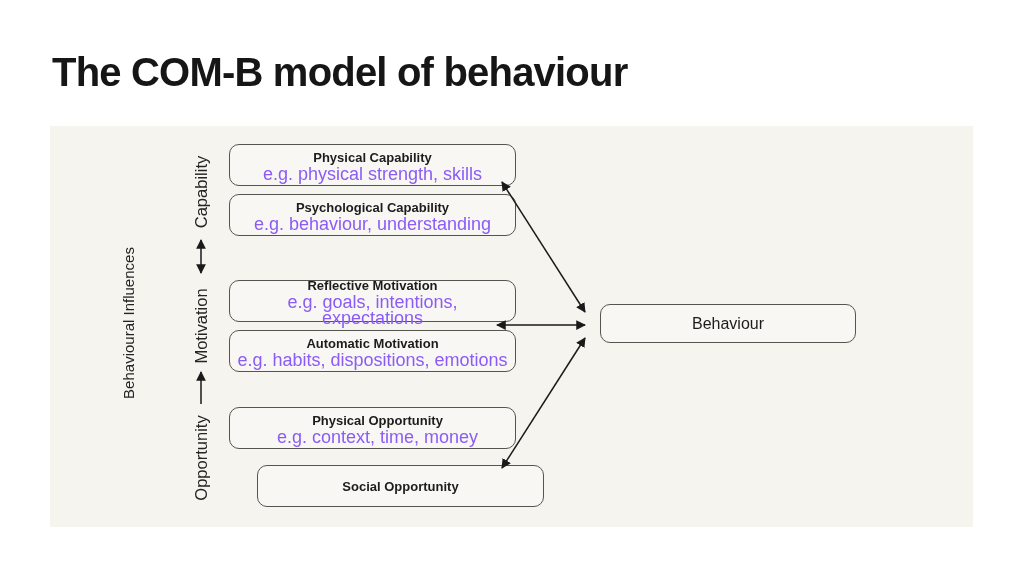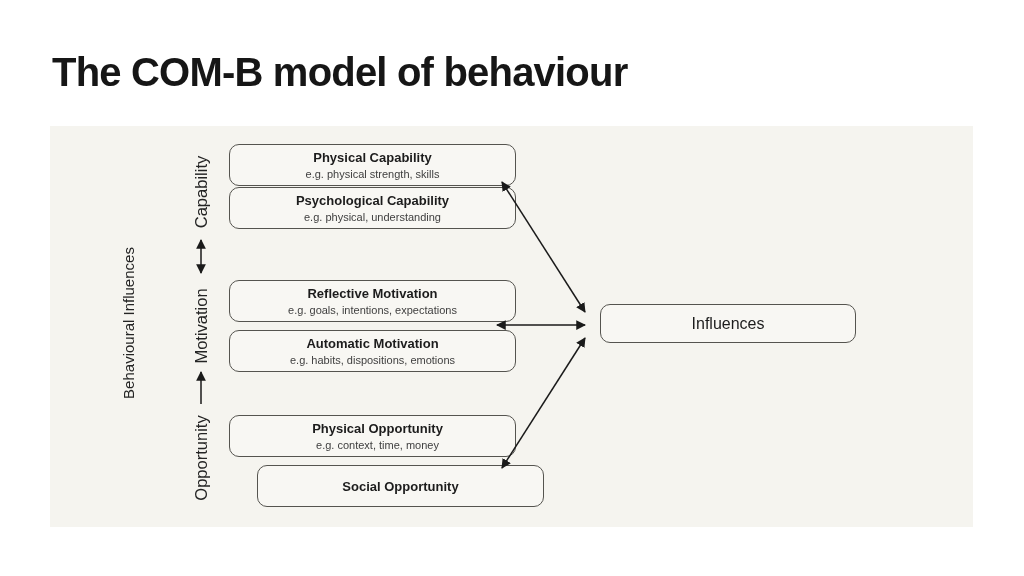--- a/index.html
+++ b/index.html
@@ -54,35 +54,35 @@
     border: 1px solid #55544f;
     border-radius: 10px;
     display: flex;
     flex-direction: column;
     align-items: center;
     justify-content: center;
     text-align: center;
     padding: 2px 6px;
   }
   .box-1 { top: 18px; }
-  .box-2 { top: 61px; }
+  .box-2 { top: 68px; }
   .box-3 { top: 154px; }
   .box-4 { top: 204px; }
-  .box-5 { top: 289px; padding-left: 16px; }
+  .box-5 { top: 281px; padding-left: 16px; }
   .box-6 { top: 339px; margin-left: 28px; }
   .box-title {
     font-size: 13px;
     font-weight: 700;
     line-height: 17px;
     color: #1c1c1c;
   }
   .box-sub {
-    font-size: 11px;
+    font-size: 18px;
     line-height: 16px;
-    color: #404040;
+    color: #8b5cf6;
   }
   .behaviour-box {
     position: absolute;
     left: 550px;
     top: 178px;
     width: 256px;
     height: 39px;
     background: #f8f7f3;
     border: 1px solid #55544f;
     border-radius: 10px;
@@ -122,40 +122,40 @@
   <div class="vlabel cat cat-capability">Capability</div>
   <div class="vlabel cat cat-motivation">Motivation</div>
   <div class="vlabel cat cat-opportunity">Opportunity</div>
 
   <div class="box box-1">
     <div class="box-title">Physical Capability</div>
     <div class="box-sub">e.g. physical strength, skills</div>
   </div>
   <div class="box box-2">
     <div class="box-title">Psychological Capability</div>
-    <div class="box-sub">e.g. physical, understanding</div>
+    <div class="box-sub">e.g. behaviour, understanding</div>
   </div>
   <div class="box box-3">
     <div class="box-title">Reflective Motivation</div>
     <div class="box-sub">e.g. goals, intentions, expectations</div>
   </div>
   <div class="box box-4">
     <div class="box-title">Automatic Motivation</div>
     <div class="box-sub">e.g. habits, dispositions, emotions</div>
   </div>
   <div class="box box-5">
     <div class="box-title">Physical Opportunity</div>
     <div class="box-sub">e.g.  context, time, money</div>
   </div>
   <div class="box box-6">
     <div class="box-title">Social Opportunity</div>
   </div>
 
   <div class="behaviour-box">
-    <div class="behaviour-label">Influences</div>
+    <div class="behaviour-label">Behaviour</div>
   </div>
 
   <svg class="arrows" viewBox="0 0 923 401" xmlns="http://www.w3.org/2000/svg">
     <defs>
       <marker id="arr" viewBox="0 0 10 10" refX="9" refY="5" markerWidth="6.5" markerHeight="6.5" orient="auto-start-reverse">
         <path d="M0,0 L10,5 L0,10 z"></path>
       </marker>
     </defs>
 
     <line x1="151" y1="114" x2="151" y2="147" marker-start="url(#arr)" marker-end="url(#arr)"></line>

